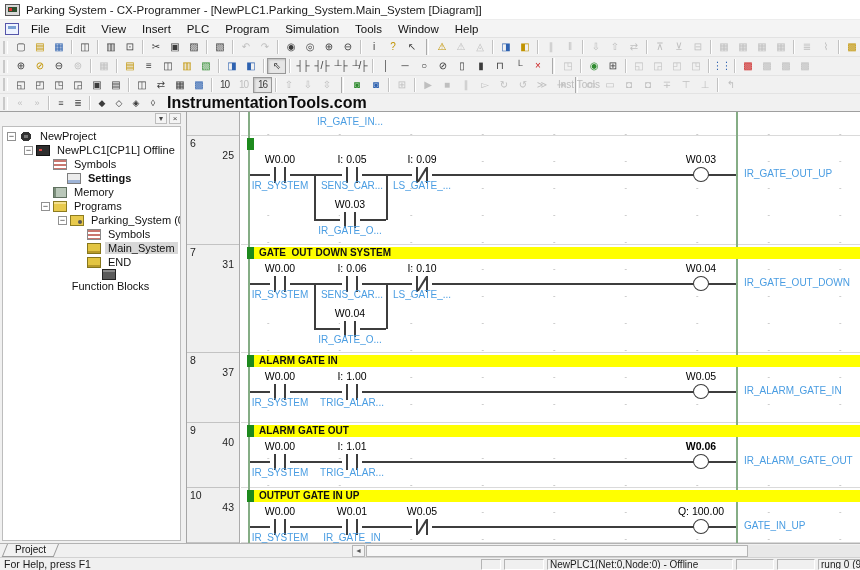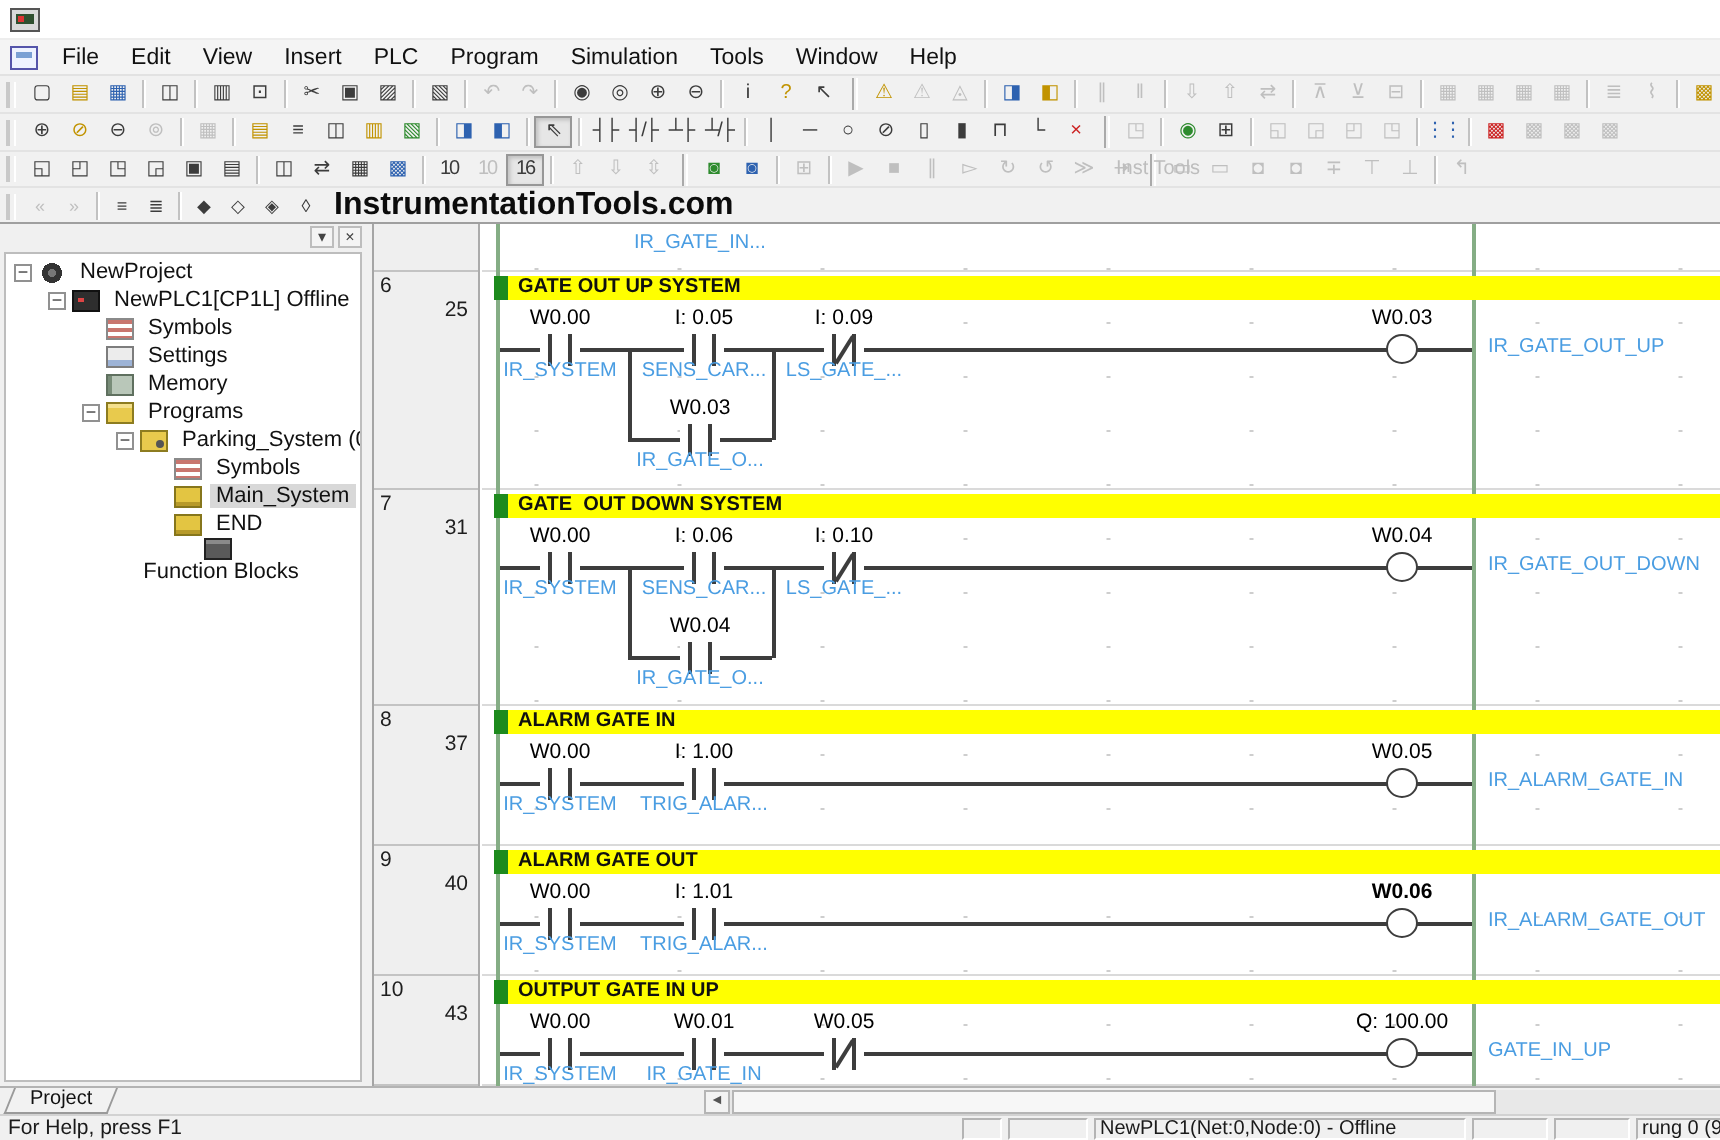--- a/index.html
+++ b/index.html
@@ -93,20 +93,21 @@
   .shelp{flex:1;padding-left:4px;white-space:nowrap;overflow:hidden}
   .scell{height:11px;margin-left:3px;border:1px solid;border-color:#b4b4b4 #fff #fff #b4b4b4;flex:none;white-space:nowrap;overflow:hidden;font-size:10px;line-height:9px;padding:0 2px}
 </style>
 </head>
 <body>
 
 <div class="app">
 
   <div class="titlebar">
     <span class="app-icon"></span>
+    <span>Parking System - CX-Programmer - [NewPLC1.Parking_System.Main_System [Diagram]]</span>
   </div>
 
   <div class="menubar">
     <span class="mdi-icon"></span>
   <span class="menu-item">File</span>
       <span class="menu-item">Edit</span>
       <span class="menu-item">View</span>
       <span class="menu-item">Insert</span>
       <span class="menu-item">PLC</span>
       <span class="menu-item">Program</span>
@@ -304,21 +305,21 @@
           <div class="trow" style="padding-left: 21px;">
             <span class="texp">−</span>
             <span class="ticon ic-plc"></span>
             <span class="tlabel">NewPLC1[CP1L] Offline</span>
           </div>
           <div class="trow" style="padding-left: 38px;">
             <span class="tslot"></span>
             <span class="ticon ic-symbols"></span>
             <span class="tlabel">Symbols</span>
           </div>
-          <div class="trow" style="padding-left: 38px;">
+          <div class="trow" style="padding-left: 52px; font-weight: bold;">
             <span class="tslot"></span>
             <span class="ticon ic-settings"></span>
             <span class="tlabel">Settings</span>
           </div>
           <div class="trow" style="padding-left: 38px;">
             <span class="tslot"></span>
             <span class="ticon ic-memory"></span>
             <span class="tlabel">Memory</span>
           </div>
           <div class="trow" style="padding-left: 38px;">
@@ -377,21 +378,20 @@
             <span class="rnum">10</span>
             <span class="rstep">43</span>
           </div>
         </div>
       <div class="canvas">
           <div class="rung" style="height: 24px;">
             <div class="sym ctr" style="left: 47px; top: 4px;">IR_GATE_IN...</div>
           </div>
           <div class="rung" style="height: 109px;">
             <div class="rh-mark"></div>
-            <div class="rh-bar">GATE OUT UP SYSTEM</div>
             <div class="wire" style="left: 7px; width: 490px; top: 38px;"></div>
             <div class="addr" style="left: -9px; top: 17px;">W0.00</div>
             <div class="contact" style="left: 29px; top: 31px;">
               <span class="cbar" style="left: 4px;"></span>
               <span class="cbar" style="left: 14px;"></span>
             </div>
             <div class="sym ctr" style="left: -23px; top: 44px;">IR_SYSTEM</div>
             <div class="addr" style="left: 63px; top: 17px;">I: 0.05</div>
             <div class="contact" style="left: 101px; top: 31px;">
               <span class="cbar" style="left: 4px;"></span>

